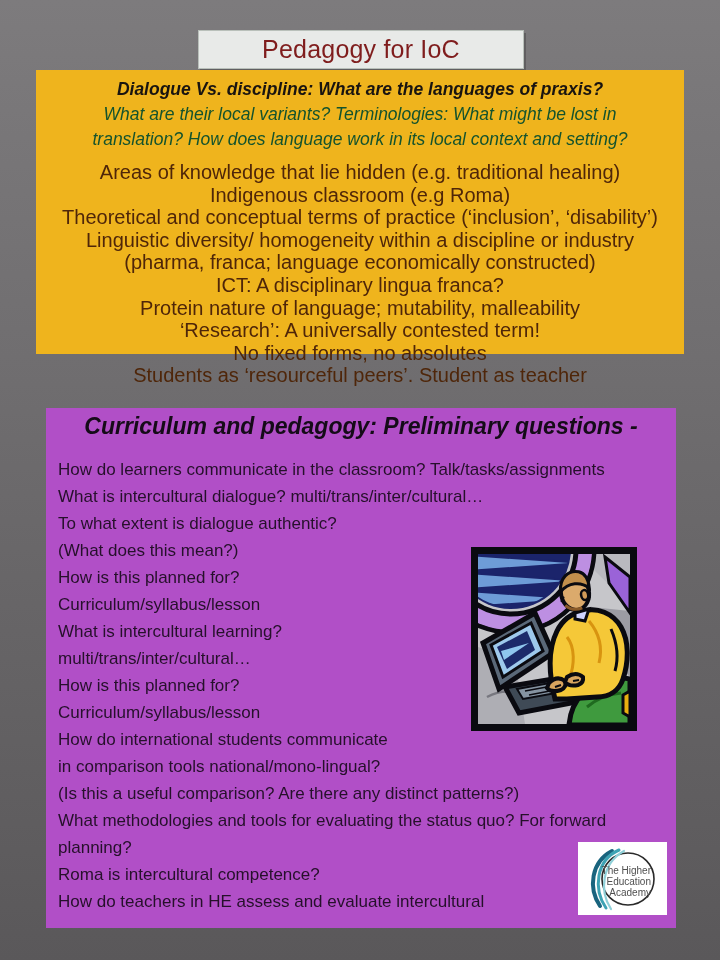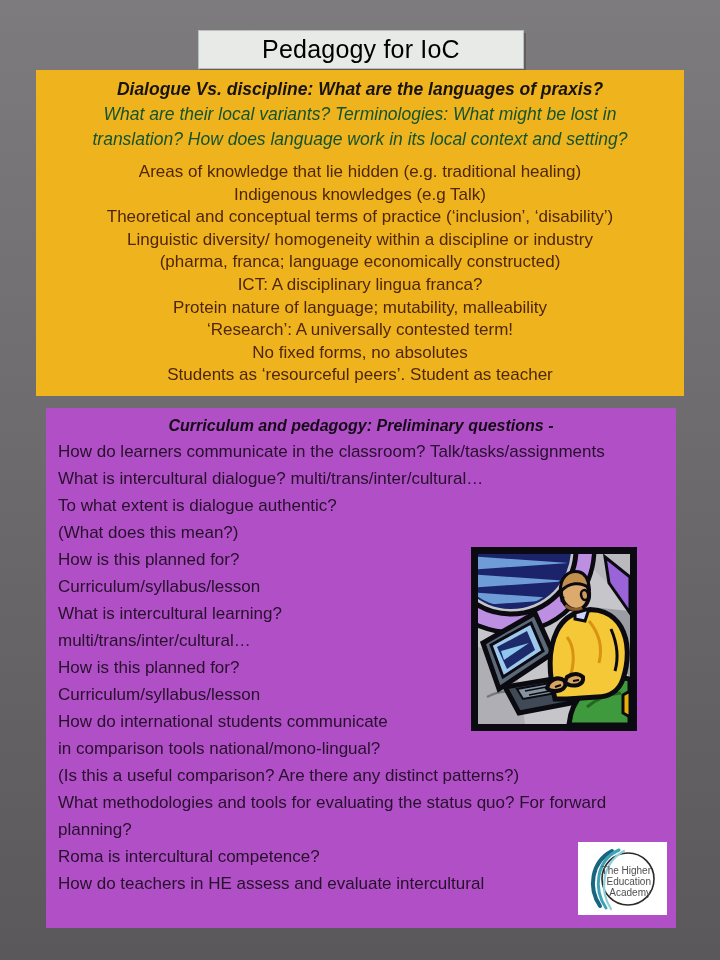--- a/index.html
+++ b/index.html
@@ -6,56 +6,56 @@
   .stage{
     position:relative;width:720px;height:960px;overflow:hidden;
     background:linear-gradient(#7d7b7d,#5a585a);
     font-family:"Liberation Sans","DejaVu Sans",sans-serif;
   }
   .title-box{
     position:absolute;left:198px;top:30px;width:324px;height:37px;
     background:#e8eae8;border:1px solid #b9c0ba;
     box-shadow:2px 3px 0 rgba(50,50,50,.35);
     display:flex;align-items:center;justify-content:center;
-    font-size:25px;color:#000000;letter-spacing:.2px;
+    font-size:25px;color:#7f1d1d;letter-spacing:.2px;
   }
   .yellow-box{
-    position:absolute;left:36px;top:70px;width:648px;height:326px;
+    position:absolute;left:36px;top:70px;width:648px;height:284px;
     background:#efb41d;text-align:center;box-sizing:border-box;padding-top:7px;
   }
   .yb-head{font-size:17.5px;font-weight:bold;font-style:italic;color:#191410;line-height:25px;white-space:nowrap;}
   .yb-sub{font-size:17.5px;font-style:italic;color:#14532d;line-height:25px;white-space:nowrap;}
   .yb-lines{margin-top:9px;}
-  .yb-line{font-size:17px;line-height:22.6px;color:#4f2609;white-space:nowrap;}
+  .yb-line{font-size:20px;line-height:22.6px;color:#4f2609;white-space:nowrap;}
   .purple-box{
     position:absolute;left:46px;top:408px;width:630px;height:520px;
     background:#b14fc7;box-sizing:border-box;padding:6px 12px 0 12px;
   }
-  .pb-head{text-align:center;font-size:16px;font-weight:bold;font-style:italic;color:#150b18;line-height:24px;white-space:nowrap;}
-  .pb-lines{margin-top:0;}
+  .pb-head{text-align:center;font-size:23px;font-weight:bold;font-style:italic;color:#150b18;line-height:24px;white-space:nowrap;}
+  .pb-lines{margin-top:18px;}
   .pb-line{font-size:17px;line-height:27px;color:#26102b;white-space:nowrap;}
   .clipart{position:absolute;left:471px;top:547px;}
   .hea-logo{position:absolute;left:578px;top:842px;}
 </style>
 </head>
 <body>
 
 <div class="stage">
 
   <div class="title-box">
     <span>Pedagogy for IoC</span>
   </div>
 
   <div class="yellow-box">
     <div class="yb-head">Dialogue Vs. discipline: What are the languages of praxis?</div>
     <div class="yb-sub">What are their local variants? Terminologies: What might be lost in</div>
     <div class="yb-sub">translation? How does language work in its local context and setting?</div>
     <div class="yb-lines">
       <div class="yb-line">Areas of knowledge that lie hidden (e.g. traditional healing)</div>
-      <div class="yb-line">Indigenous knowledges  (e.g Talk)</div>
+      <div class="yb-line">Indigenous classroom  (e.g Roma)</div>
       <div class="yb-line">Theoretical and conceptual terms of practice (‘inclusion’, ‘disability’)</div>
       <div class="yb-line">Linguistic diversity/ homogeneity within a discipline or industry</div>
       <div class="yb-line">(pharma, franca; language economically constructed)</div>
       <div class="yb-line">ICT: A disciplinary lingua franca?</div>
       <div class="yb-line">Protein nature of language; mutability, malleability</div>
       <div class="yb-line">‘Research’: A universally contested term!</div>
       <div class="yb-line">No fixed forms, no absolutes</div>
       <div class="yb-line">Students as ‘resourceful peers’. Student as teacher</div>
     </div>
   </div>

